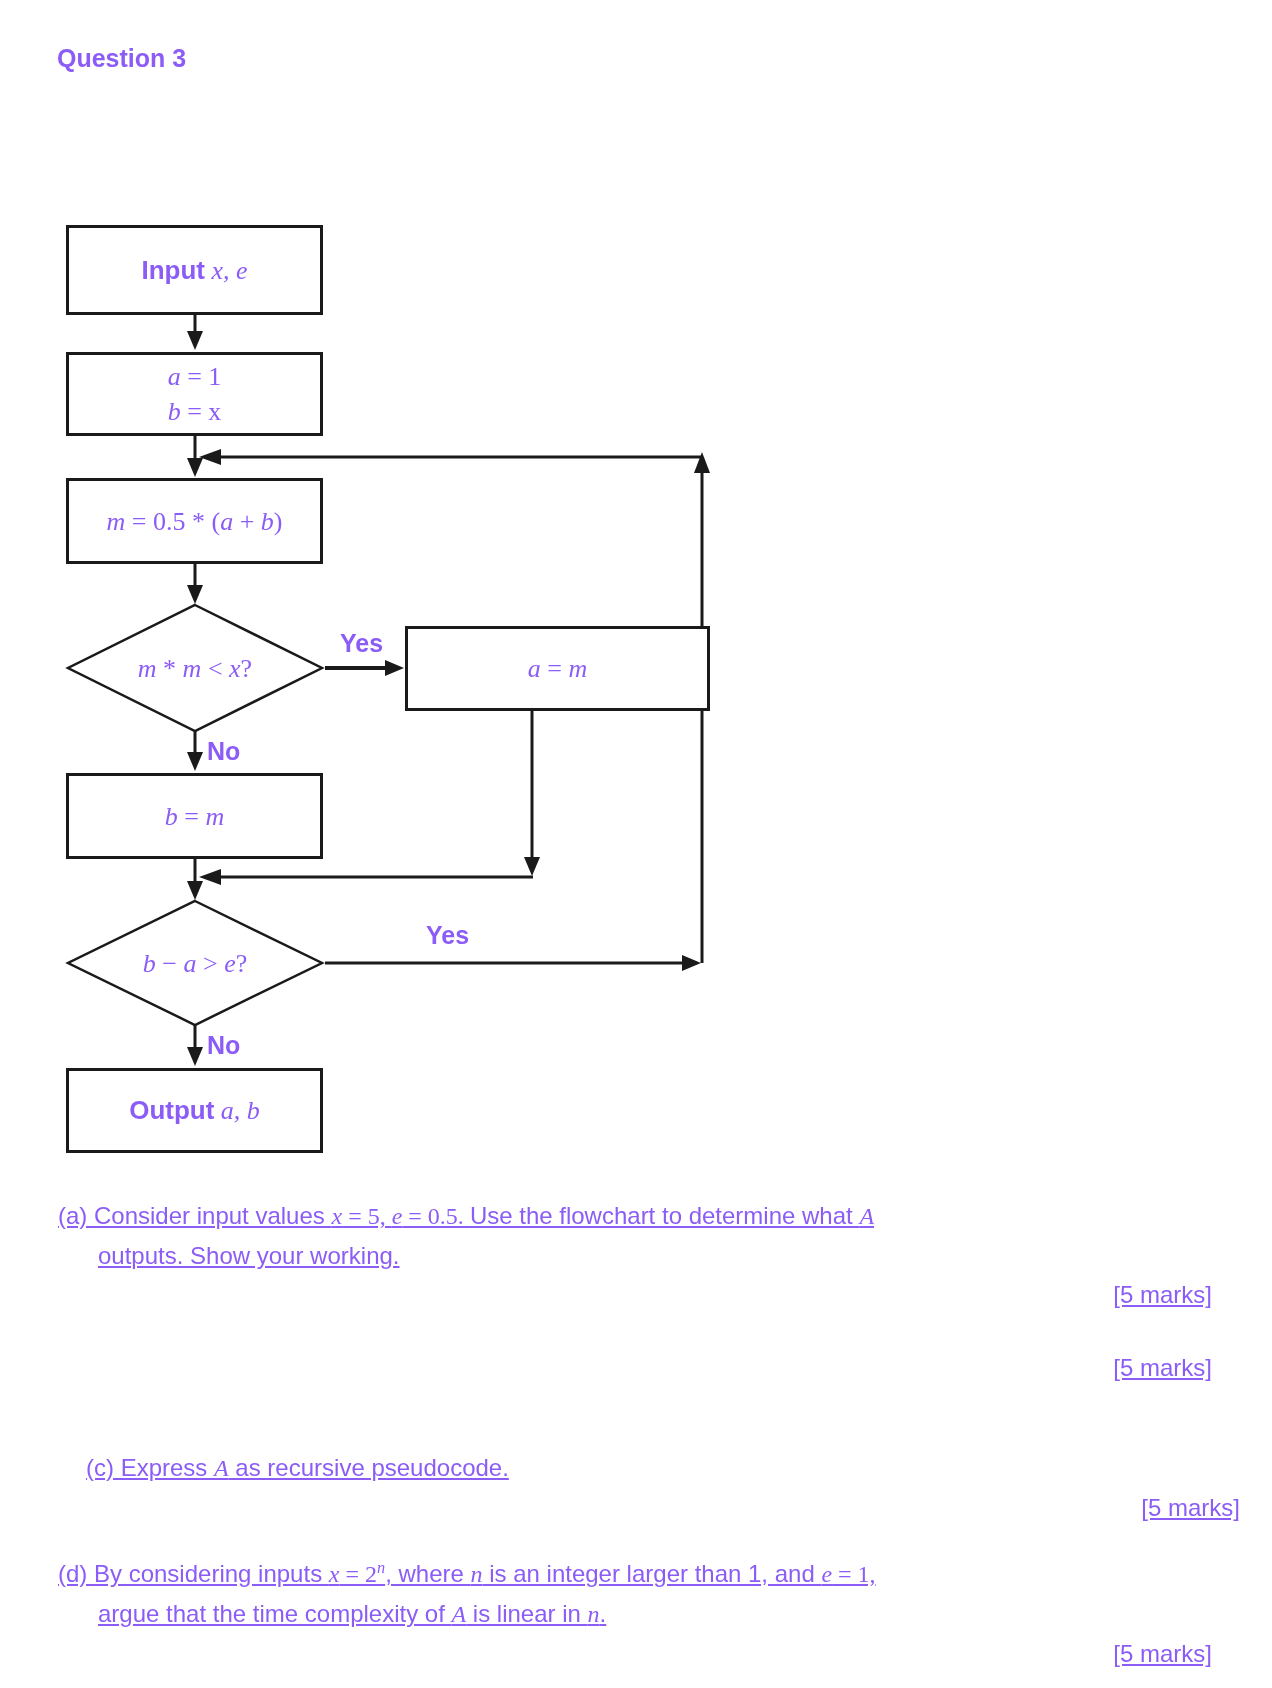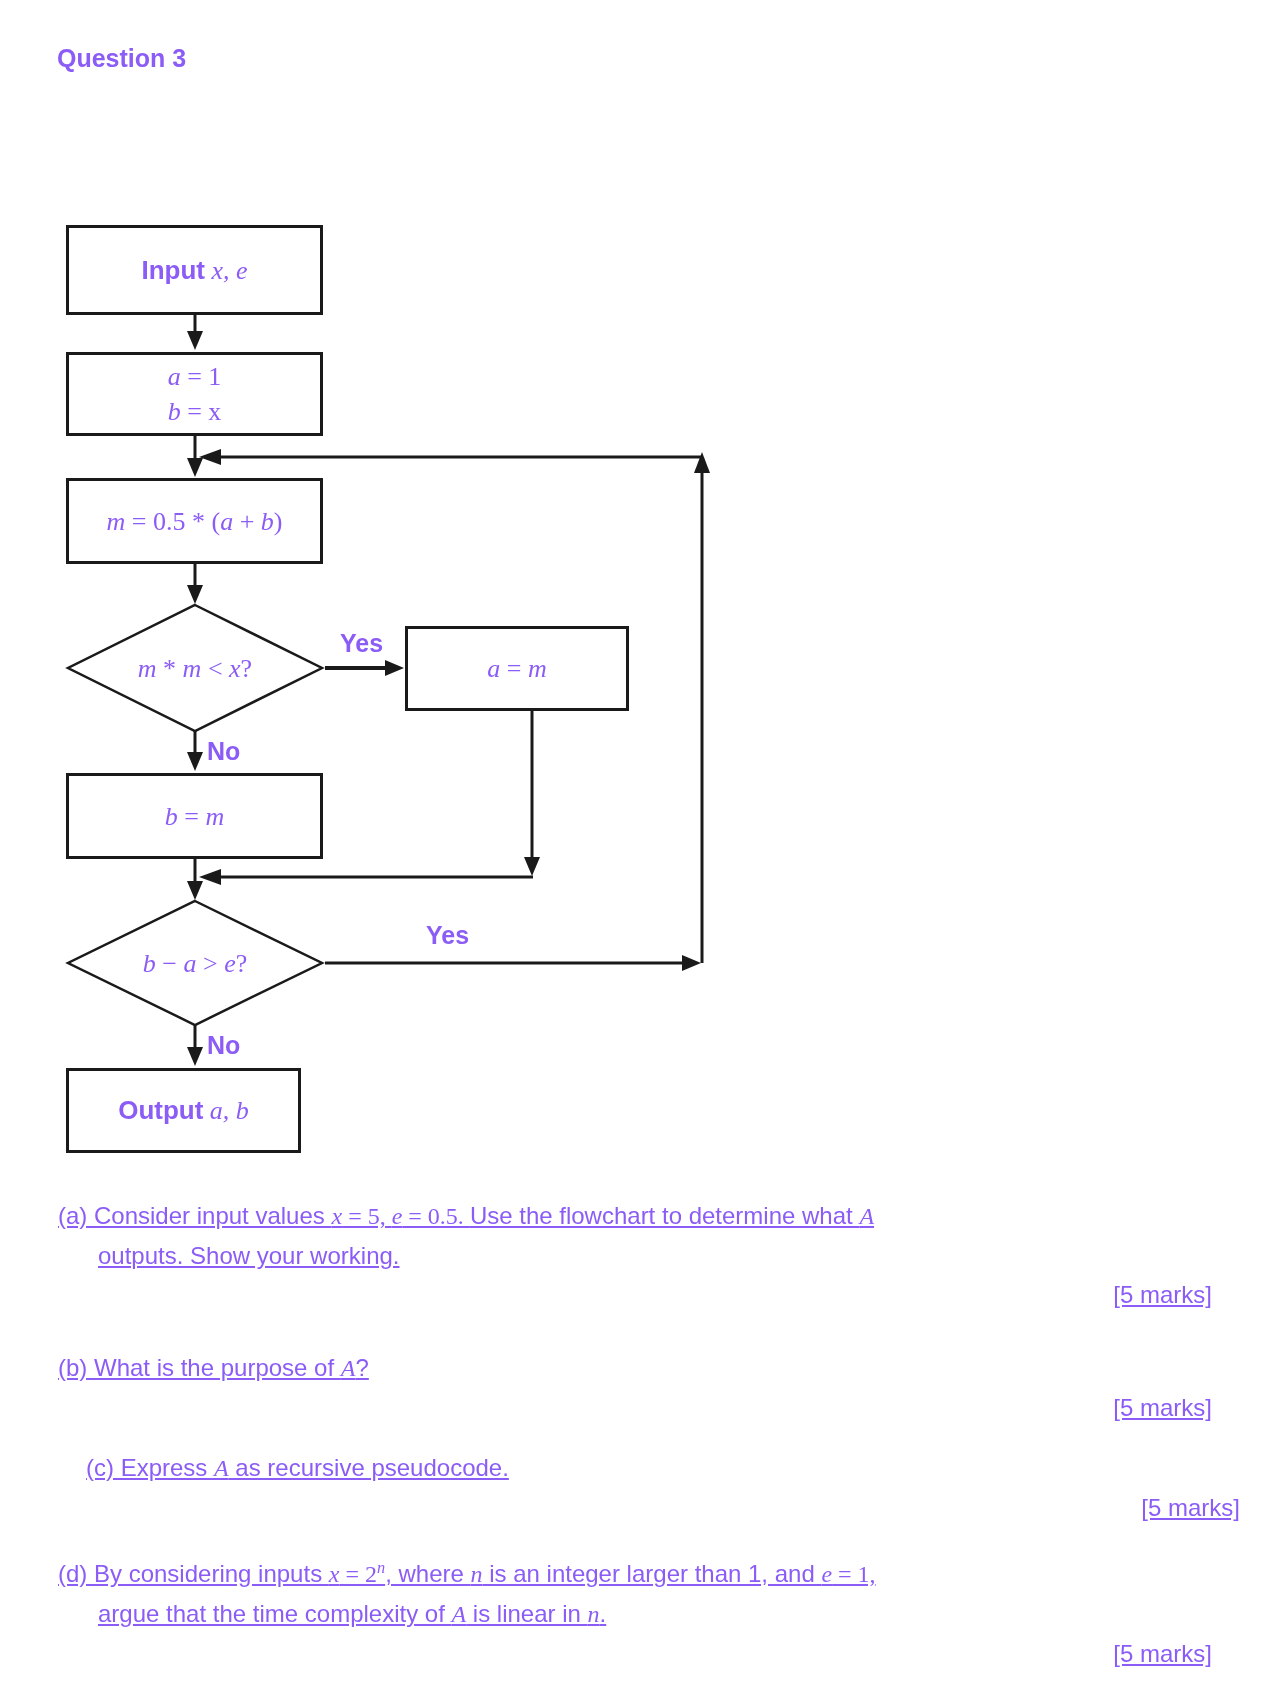--- a/index.html
+++ b/index.html
@@ -100,51 +100,48 @@
         <div class="seg-line"><span class="seg-i">b</span><span class="seg-r"> = x</span></div>
       </div>
   </div>
 
   <div class="node" style="left:66px; top:478px; width:257px; height:86px;">
     <div class="seg-line"><span class="seg-i">m</span><span class="seg-r"> = 0.5 * (</span><span class="seg-i">a</span><span class="seg-r"> + </span><span class="seg-i">b</span><span class="seg-r">)</span></div>
   </div>
 
   <div class="dtext" style="left:68px; top:652px;"><span class="seg-i">m</span><span class="seg-r"> * </span><span class="seg-i">m</span><span class="seg-r"> &lt; </span><span class="seg-i">x</span><span class="seg-r">?</span></div>
 
-  <div class="node" style="left:405px; top:626px; width:224px; height:85px;">
+  <div class="node" style="left:405px; top:626px; width:305px; height:85px;">
     <div class="seg-line"><span class="seg-i">a</span><span class="seg-r"> = </span><span class="seg-i">m</span></div>
   </div>
 
   <div class="node" style="left:66px; top:773px; width:257px; height:86px;">
     <div class="seg-line"><span class="seg-i">b</span><span class="seg-r"> = </span><span class="seg-i">m</span></div>
   </div>
 
   <div class="dtext" style="left:68px; top:947px;"><span class="seg-i">b</span><span class="seg-r"> − </span><span class="seg-i">a</span><span class="seg-r"> &gt; </span><span class="seg-i">e</span><span class="seg-r">?</span></div>
 
-  <div class="node" style="left:66px; top:1068px; width:235px; height:85px;">
+  <div class="node" style="left:66px; top:1068px; width:257px; height:85px;">
     <div class="seg-line"><span class="seg-b">Output</span><span class="seg-i"> a, b</span></div>
   </div>
 
   <div class="edge-label" style="left:340px; top:629px;">Yes</div>
   <div class="edge-label" style="left:207px; top:737px;">No</div>
   <div class="edge-label" style="left:426px; top:921px;">Yes</div>
   <div class="edge-label" style="left:207px; top:1031px;">No</div>
 
   <div class="question" style="top:1196px;">
     <div>
         <div class="seg-line"><span class="seg-t">(a) Consider input values </span><span class="seg-i">x</span><span class="seg-r"> = 5, </span><span class="seg-i">e</span><span class="seg-r"> = 0.5. </span><span class="seg-t">Use the flowchart to determine what </span><span class="seg-i">A</span></div>
         <div class="seg-line"><span class="seg-t">outputs. Show your working.</span></div>
       </div>
     <div class="marks">[5 marks]</div>
   </div>
 
   <div class="question" style="top:1348px;">
-    <div>
-        <div class="seg-line"><span class="seg-t">(b) What is the purpose of </span><span class="seg-i">A</span><span class="seg-t">?</span></div>
-      </div>
     <div class="marks">[5 marks]</div>
   </div>
 
   <div class="question" style="top:1448px;margin-left:28px;">
     <div>
         <div class="seg-line"><span class="seg-t">(c) Express </span><span class="seg-i">A</span><span class="seg-t"> as recursive pseudocode.</span></div>
       </div>
     <div class="marks">[5 marks]</div>
   </div>
 

